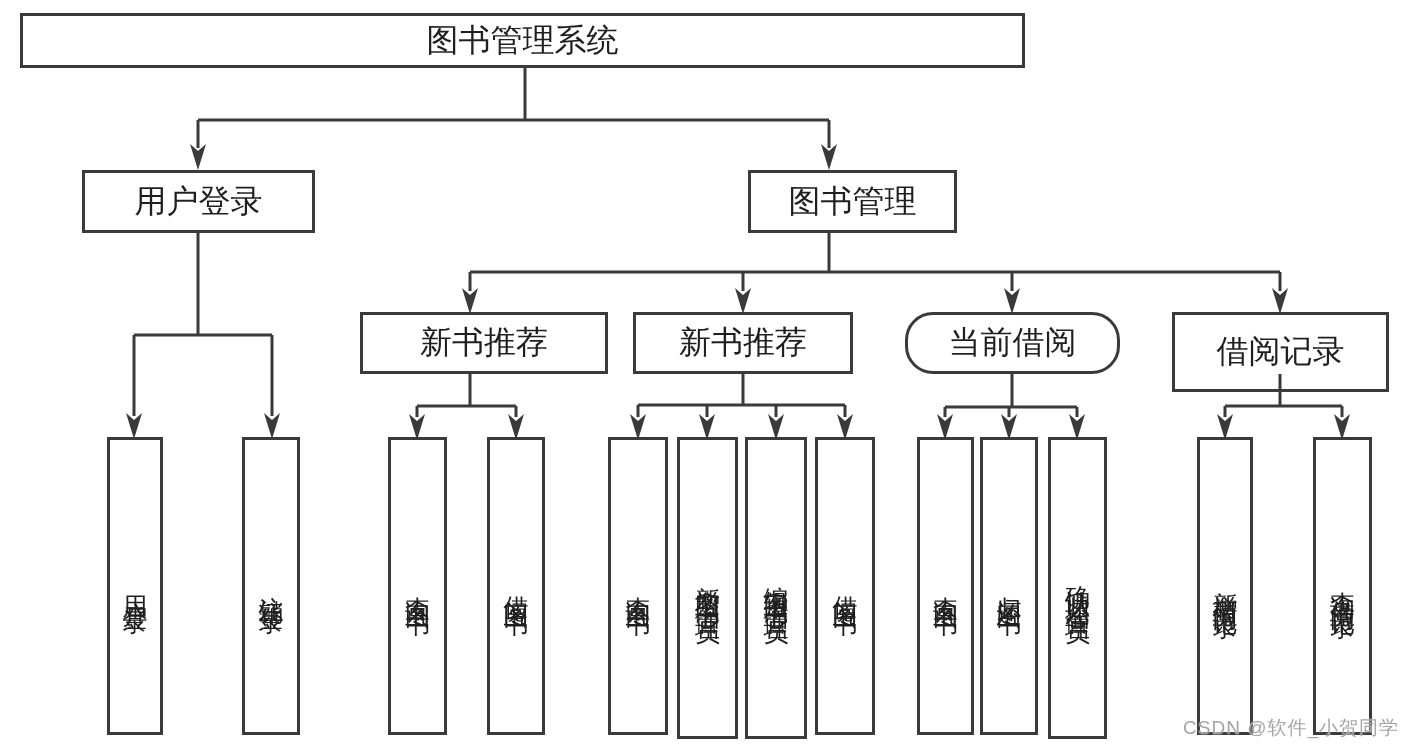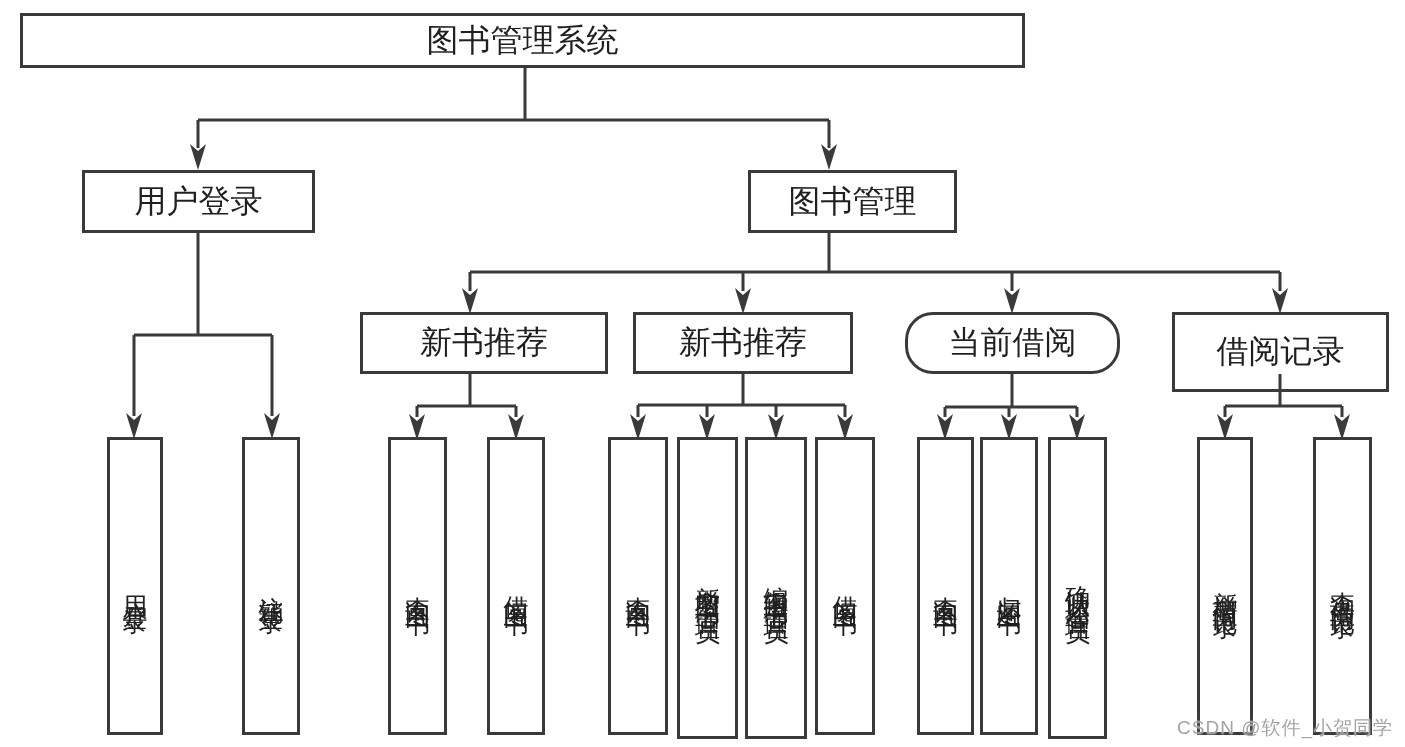--- a/index.html
+++ b/index.html
@@ -35,21 +35,21 @@
   #n-bor-query       {left:608px; top:437px; width:60px; height:298px;}
   #n-bor-add         {left:677px; top:437px; width:61px; height:302px;}
   #n-bor-edit        {left:745px; top:437px; width:62px; height:302px;}
   #n-bor-borrow      {left:815px; top:437px; width:60px; height:298px;}
   #n-cur-query       {left:917px; top:437px; width:57px; height:298px;}
   #n-cur-return      {left:980px; top:437px; width:58px; height:298px;}
   #n-cur-confirm     {left:1048px;top:437px; width:59px; height:302px;}
   #n-recd-add        {left:1197px;top:437px; width:56px; height:298px;}
   #n-recd-query      {left:1313px;top:437px; width:59px; height:298px;}
   .watermark{
-    position:absolute;right:12px;bottom:6px;z-index:3;
+    position:absolute;right:6px;bottom:6px;z-index:3;
     color:rgba(158,158,158,0.95);font-size:19px;letter-spacing:1px;
     text-shadow:0 0 2px #ffffff;
   }
 </style>
 </head>
 <body>
 
 <div class="canvas">
 
   <svg class="connectors" viewBox="0 0 1405 747" xmlns="http://www.w3.org/2000/svg">

